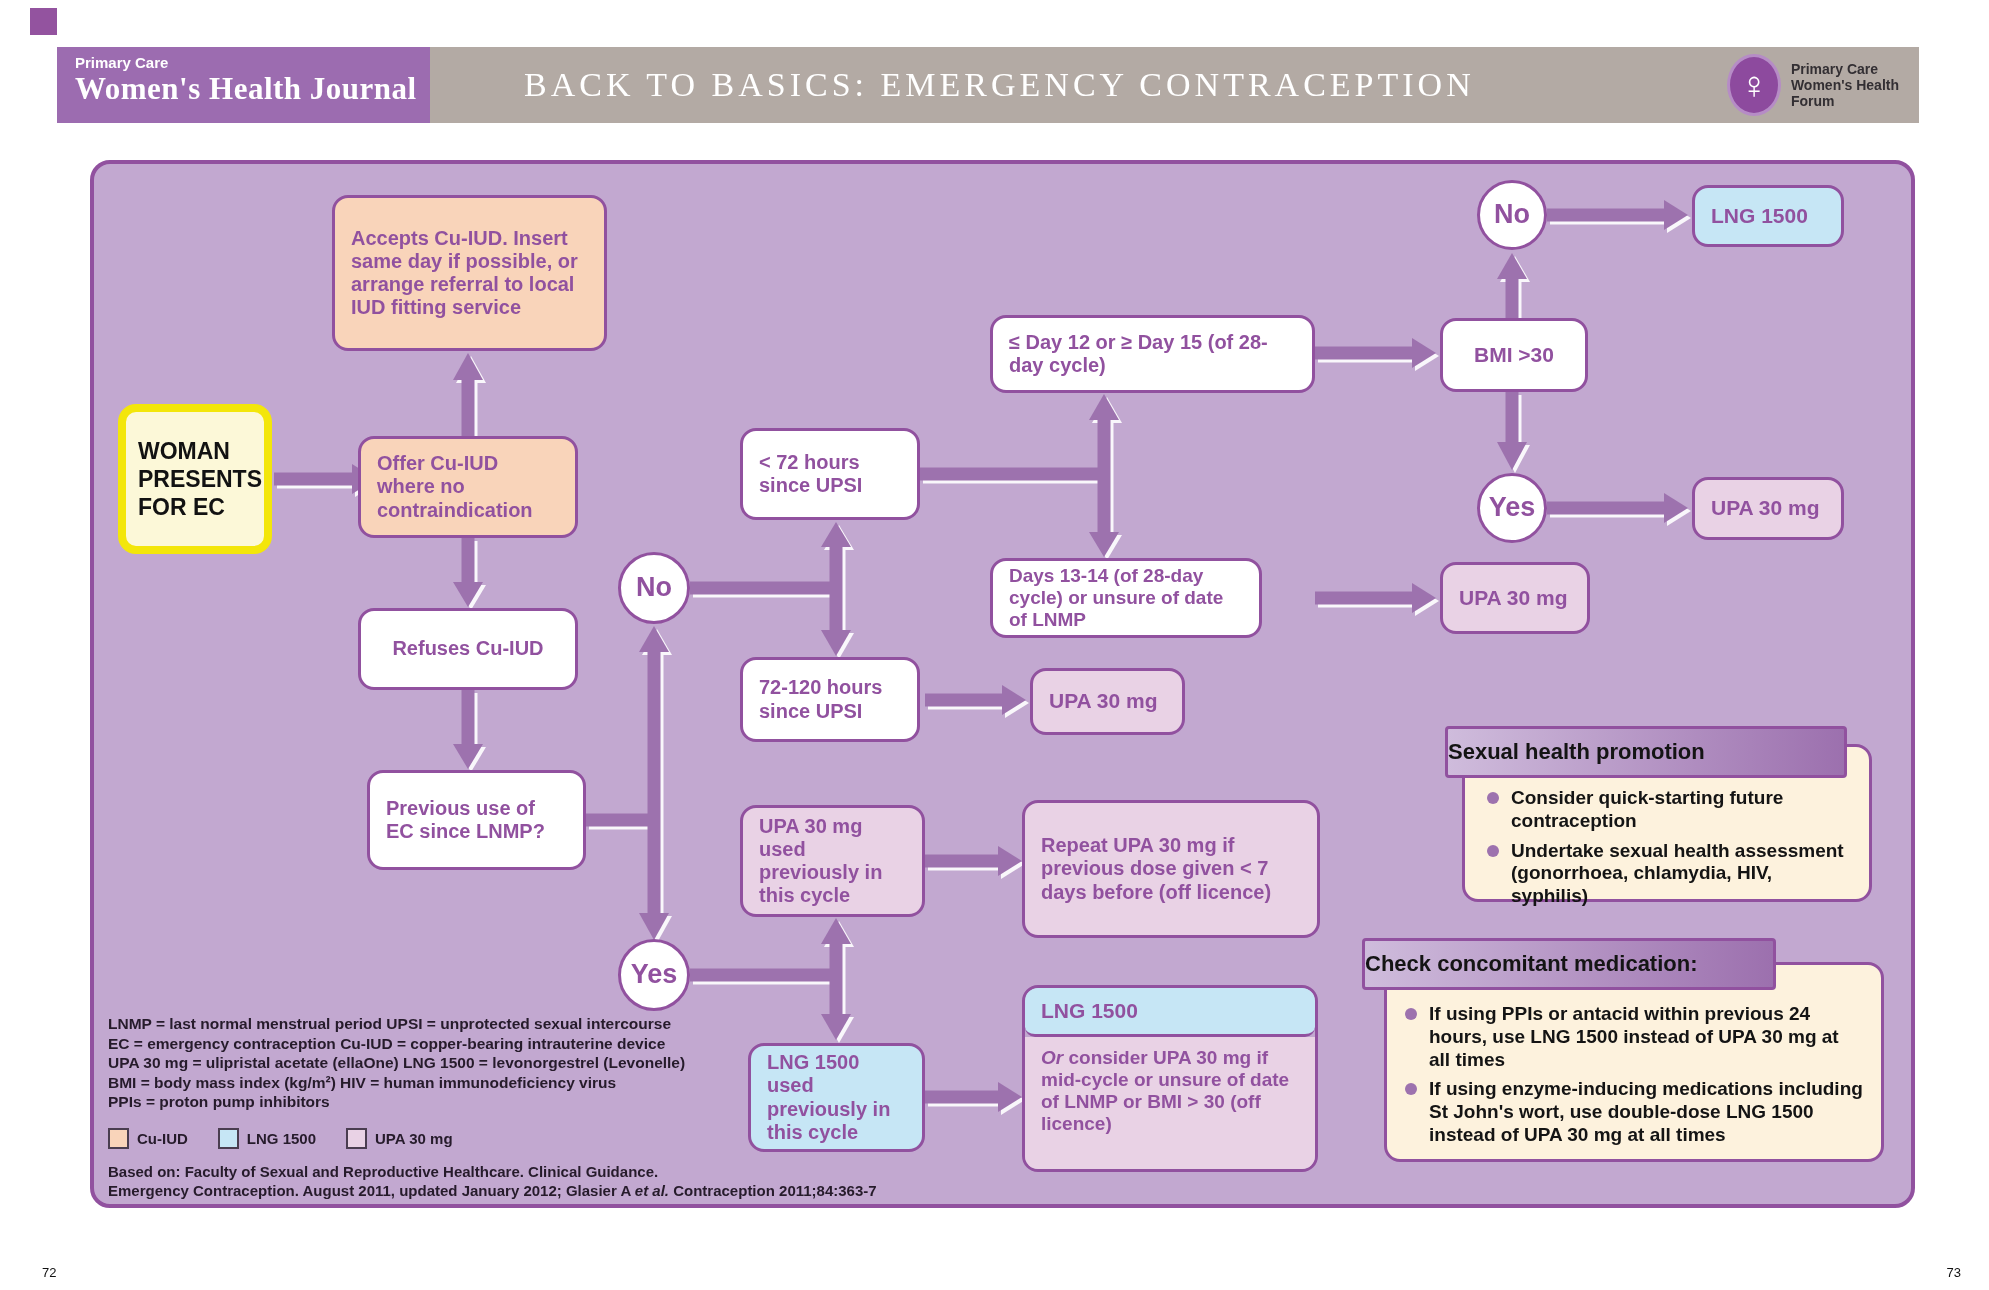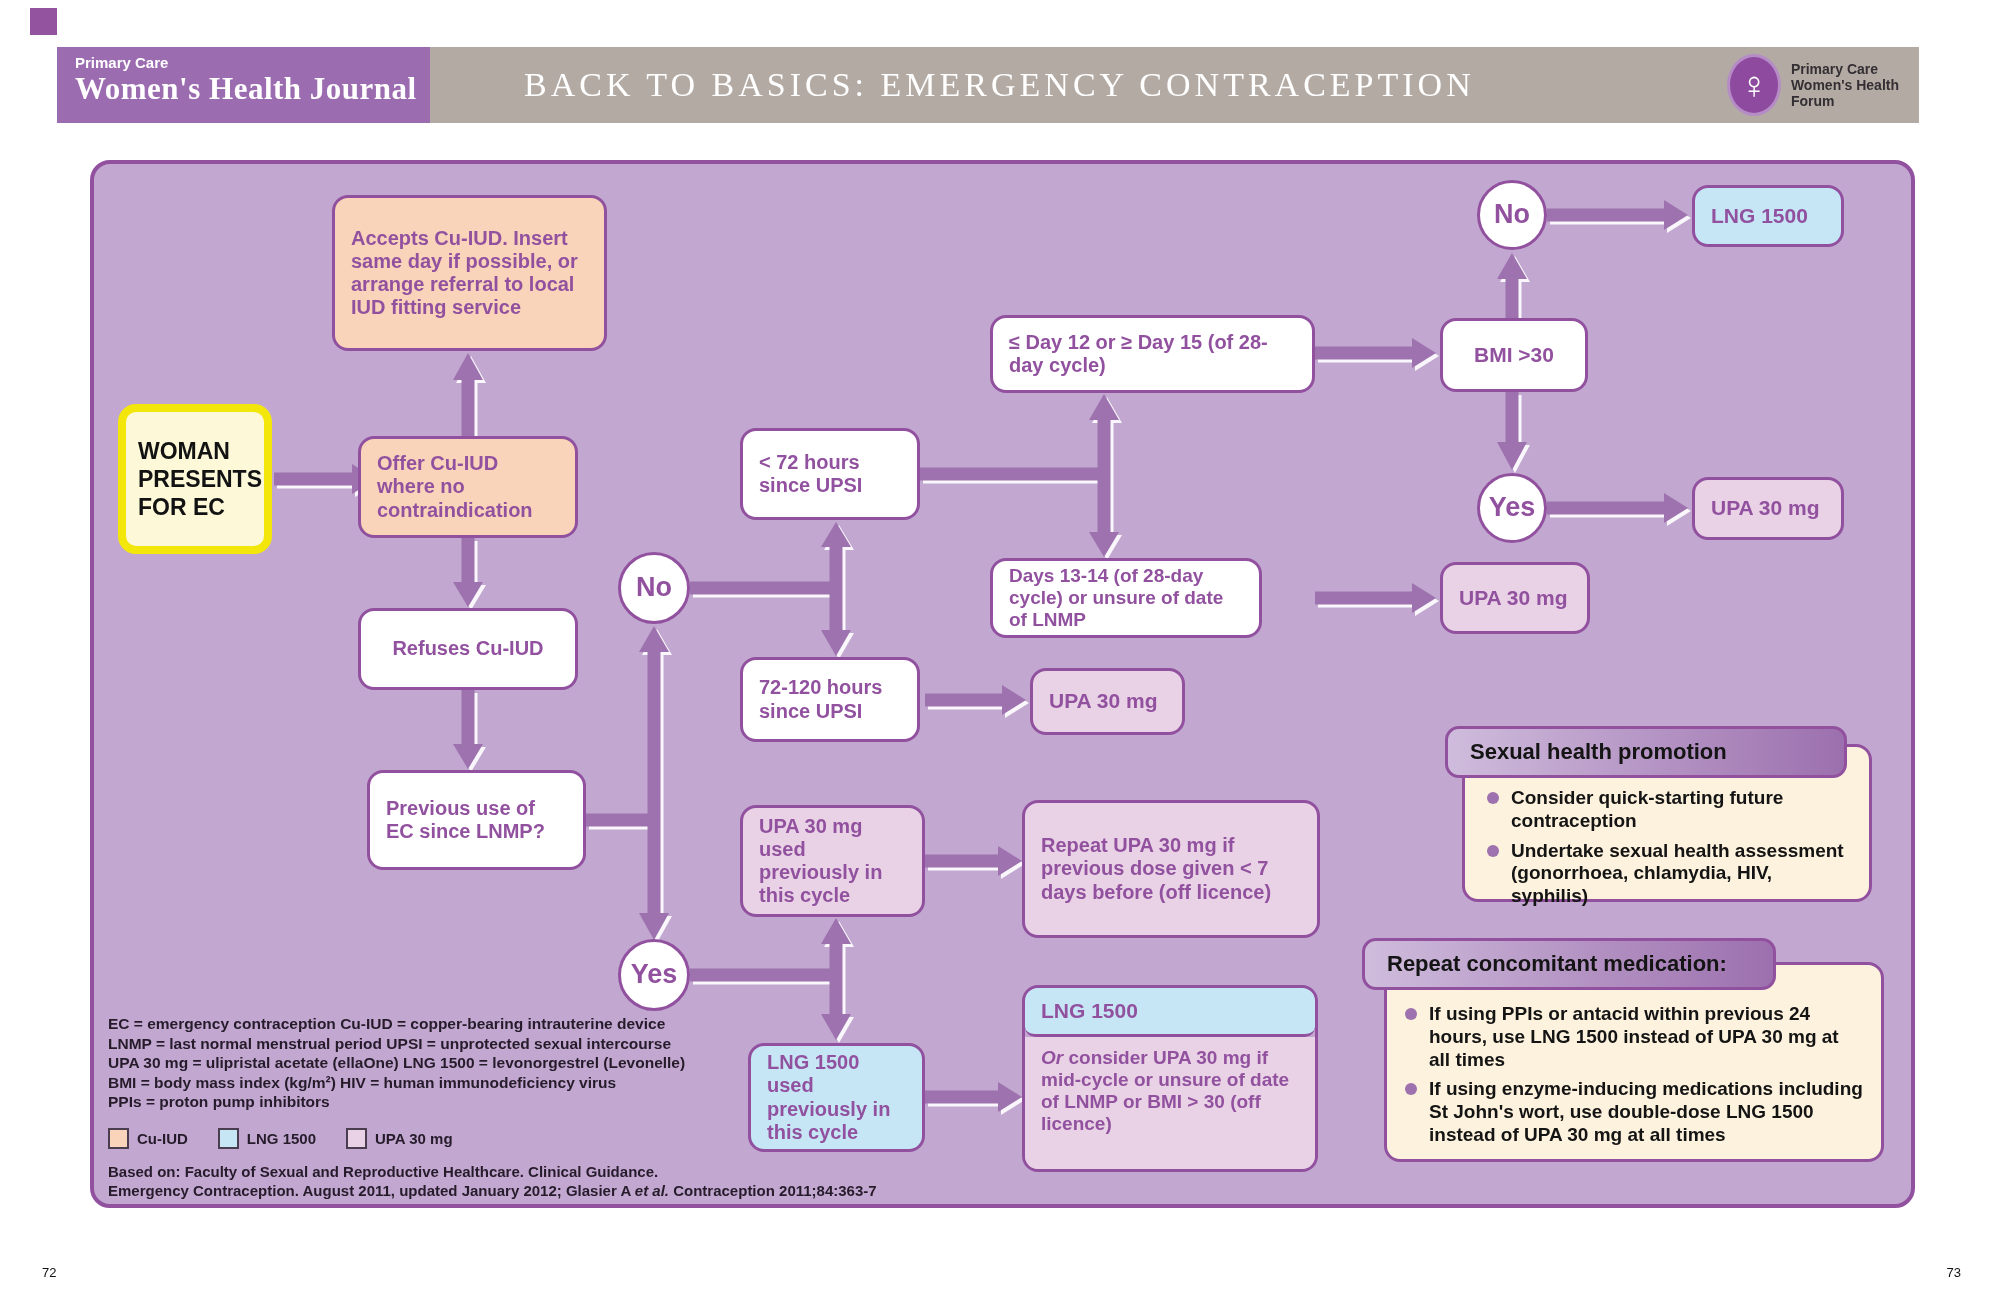--- a/index.html
+++ b/index.html
@@ -50,23 +50,23 @@
          background:#fcf8d8;border:8px solid #f3e60a;border-radius:18px;color:#121212;font-weight:bold;
          font-size:23px;line-height:1.22;display:flex;align-items:center;padding:8px 12px;z-index:2;}
 
   .combo{flex-direction:column;align-items:stretch;padding:0;overflow:hidden;}
   .combo-top{background:var(--blue);border-bottom:3px solid var(--purple);border-radius:12px 12px 10px 10px;
              padding:11px 16px;flex:none;font-size:21px;}
   .combo-bottom{background:var(--pink);padding:10px 16px 12px 16px;flex:1;font-size:19px;}
   .combo-bottom i{font-style:italic;}
 
   
-  .promo-head{position:absolute;z-index:4;box-sizing:border-box;border:3px solid var(--purple);border-radius:14px;
+  .promo-head{position:absolute;z-index:4;box-sizing:border-box;border:3px solid var(--purple);border-radius:4px;
               background:linear-gradient(90deg,#cfbcdc,#9c70ae);display:flex;align-items:center;
-              padding:0 22px;font-size:22px;font-weight:bold;color:#141414;}
+              padding:0 0;font-size:22px;font-weight:bold;color:#141414;}
   .promo-body{position:absolute;z-index:3;box-sizing:border-box;border:3px solid var(--purple);border-radius:16px;
               background:var(--cream);color:#141414;font-weight:bold;font-size:19px;line-height:1.2;}
   .promo-body ul{list-style:none;margin:0;padding:0;}
   .promo-body li{display:flex;margin-bottom:7px;}
   .dot{flex:none;width:12px;height:12px;border-radius:50%;background:var(--arrow);margin:5px 12px 0 0;}
   .pb1{padding:40px 16px 8px 22px;}
   .pb2{padding:38px 16px 8px 18px;}
 
   
   .abbr{position:absolute;left:108px;top:1014px;font-size:15.5px;font-weight:600;color:var(--ink);
@@ -239,37 +239,37 @@
           <span class="dot"></span>
           <span>Consider quick-starting future contraception</span>
         </li>
       <li>
           <span class="dot"></span>
           <span>Undertake sexual health assessment (gonorrhoea, chlamydia, HIV, syphilis)</span>
         </li>
     </ul>
   </div>
 
-  <div class="promo-head" style="left:1362px;top:938px;width:414px;height:52px;">Repeat concomitant medication:</div>
+  <div class="promo-head" style="left:1362px;top:938px;width:414px;height:52px;">Check concomitant medication:</div>
   <div class="promo-body pb2" style="left:1384px;top:962px;width:500px;height:200px;">
     <ul>
       <li>
           <span class="dot"></span>
           <span>If using PPIs or antacid within previous 24 hours, use LNG 1500 instead of UPA 30 mg at all times</span>
         </li>
       <li>
           <span class="dot"></span>
           <span>If using enzyme-inducing medications including St John's wort, use double-dose LNG 1500 instead of UPA 30 mg at all times</span>
         </li>
     </ul>
   </div>
 
   <div class="abbr">
+    <div>LNMP = last normal menstrual period  UPSI = unprotected sexual intercourse</div>
     <div>EC = emergency contraception Cu-IUD = copper-bearing intrauterine device</div>
-    <div>LNMP = last normal menstrual period  UPSI = unprotected sexual intercourse</div>
     <div>UPA 30 mg = ulipristal acetate (ellaOne)  LNG 1500 = levonorgestrel (Levonelle)</div>
     <div>BMI = body mass index (kg/m²)  HIV = human immunodeficiency virus</div>
     <div>PPIs = proton pump inhibitors</div>
   </div>
 
   <div class="legend">
     <div class="legend-item">
       <span class="swatch" style="background-color: rgb(249, 212, 186);"></span>
       <span>Cu-IUD</span>
     </div>

